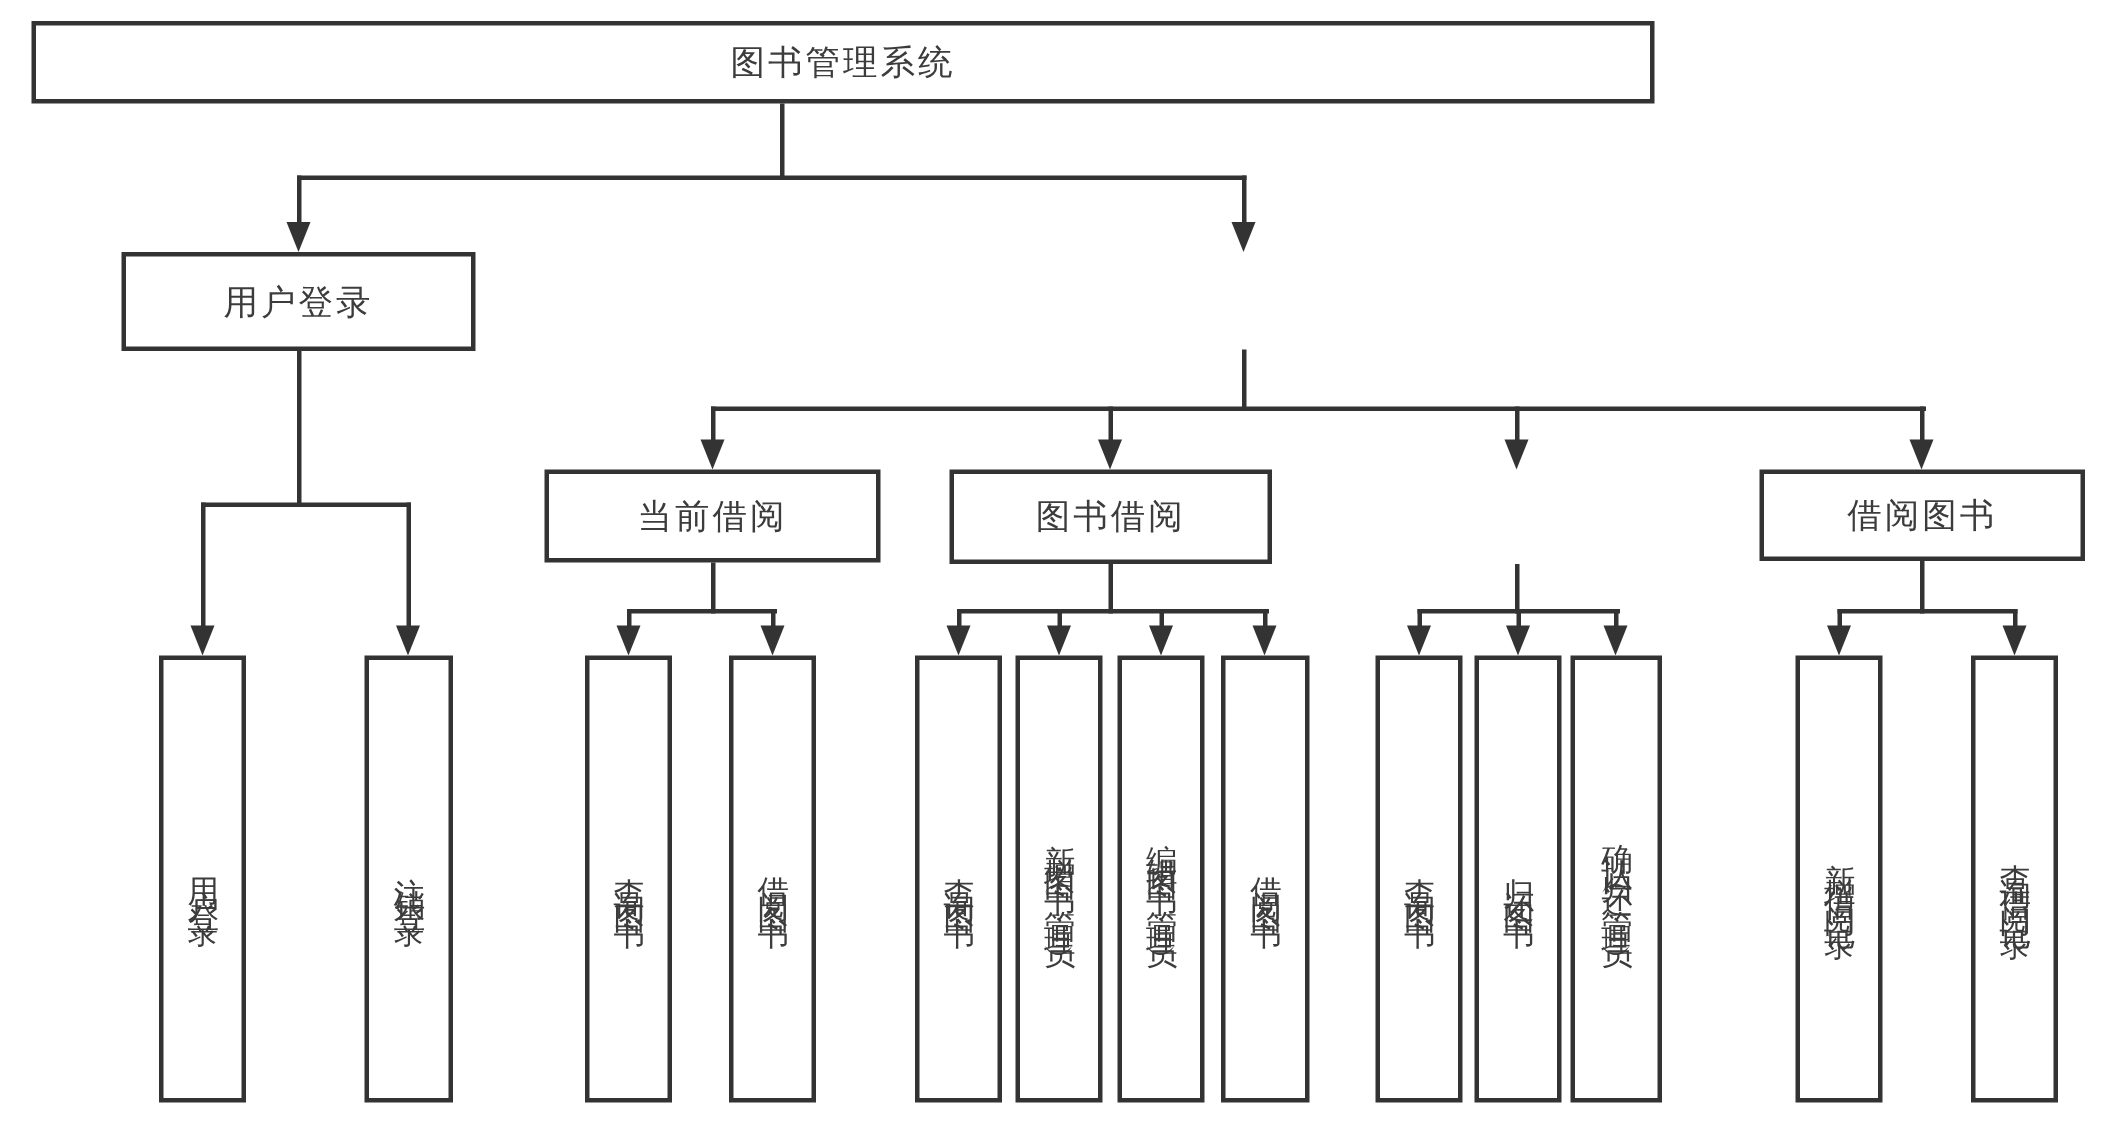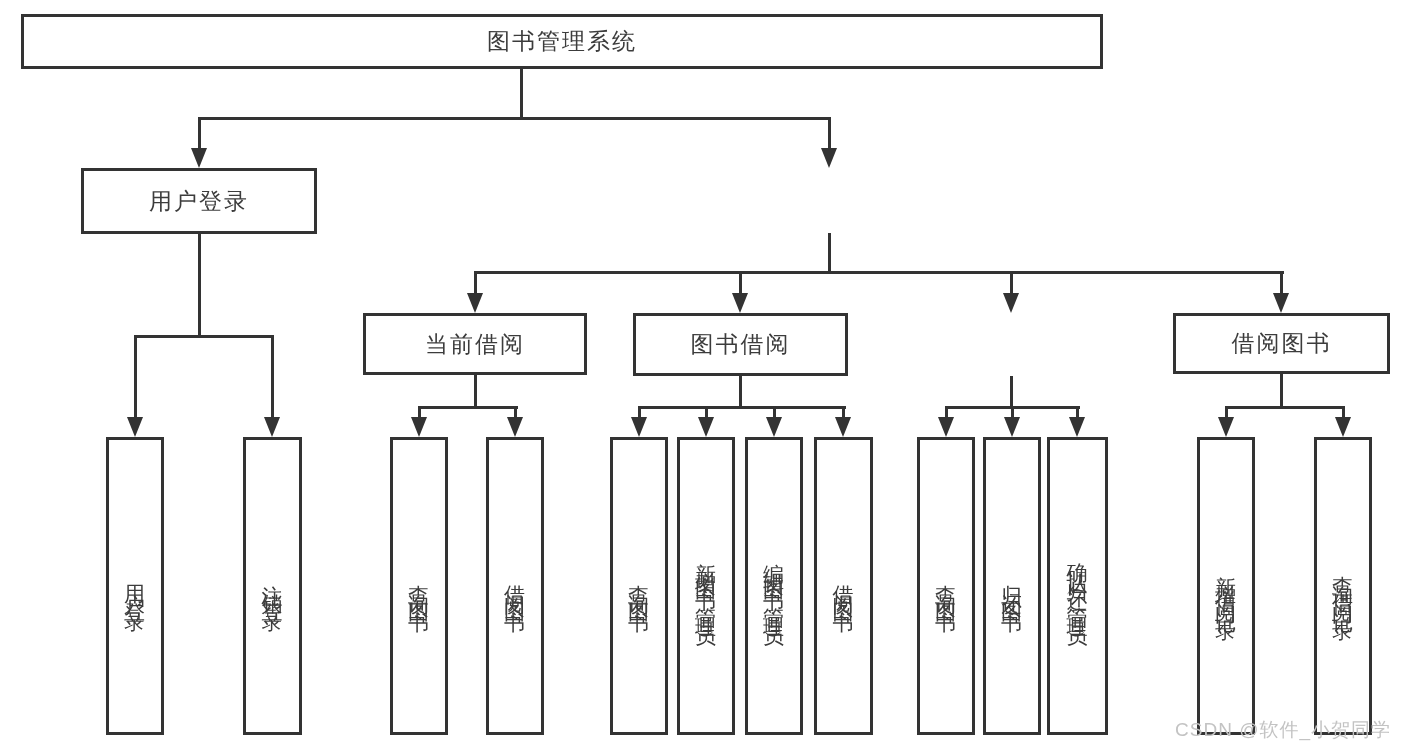--- a/index.html
+++ b/index.html
@@ -175,15 +175,14 @@
     <span class="vlabel">确认归还（管理员）</span>
   </div>
 
   <div class="box" style="left:1197px;top:437px;width:58px;height:298px">
     <span class="vlabel">新增借阅记录</span>
   </div>
   <div class="box" style="left:1314px;top:437px;width:58px;height:298px">
     <span class="vlabel">查询借阅记录</span>
   </div>
 
-  <div class="watermark">CSDN @软件_小贺同学</div>
 
 </div>
 
 </body></html>

